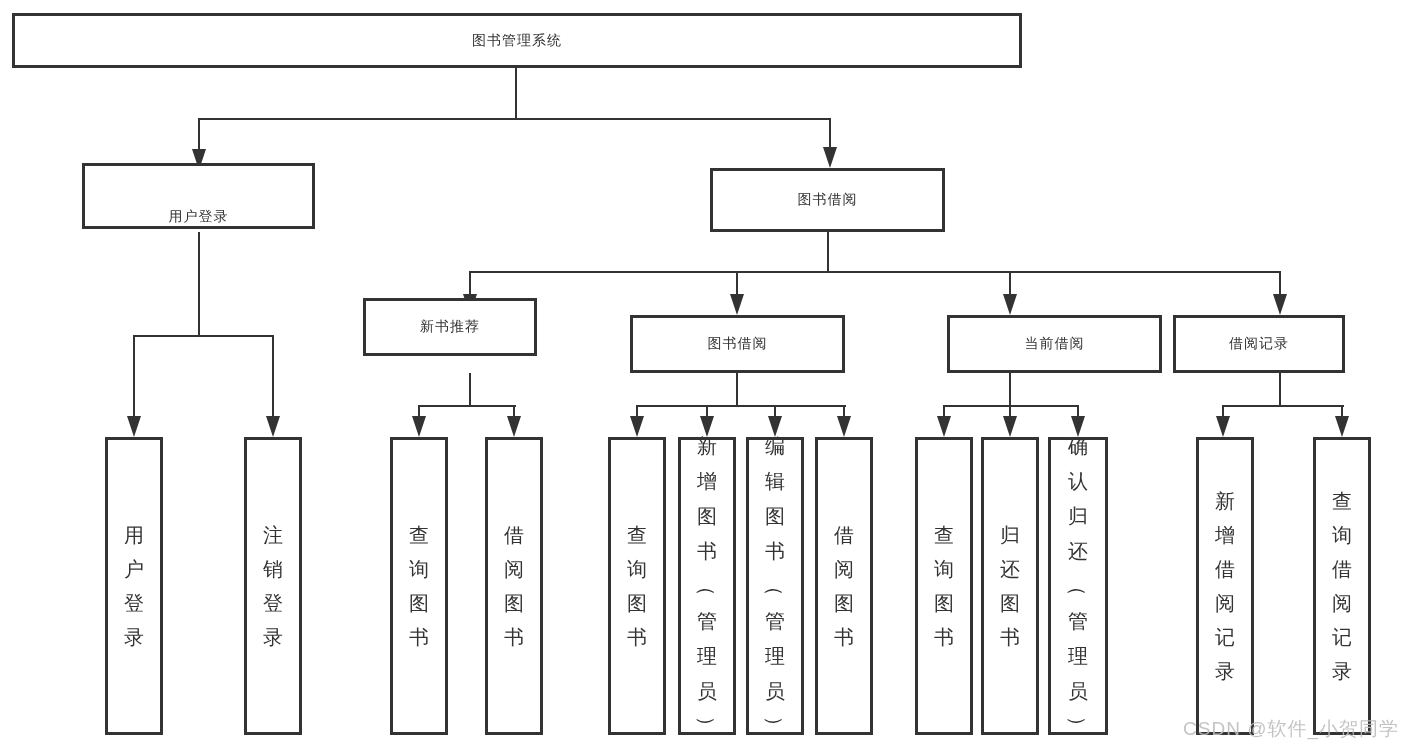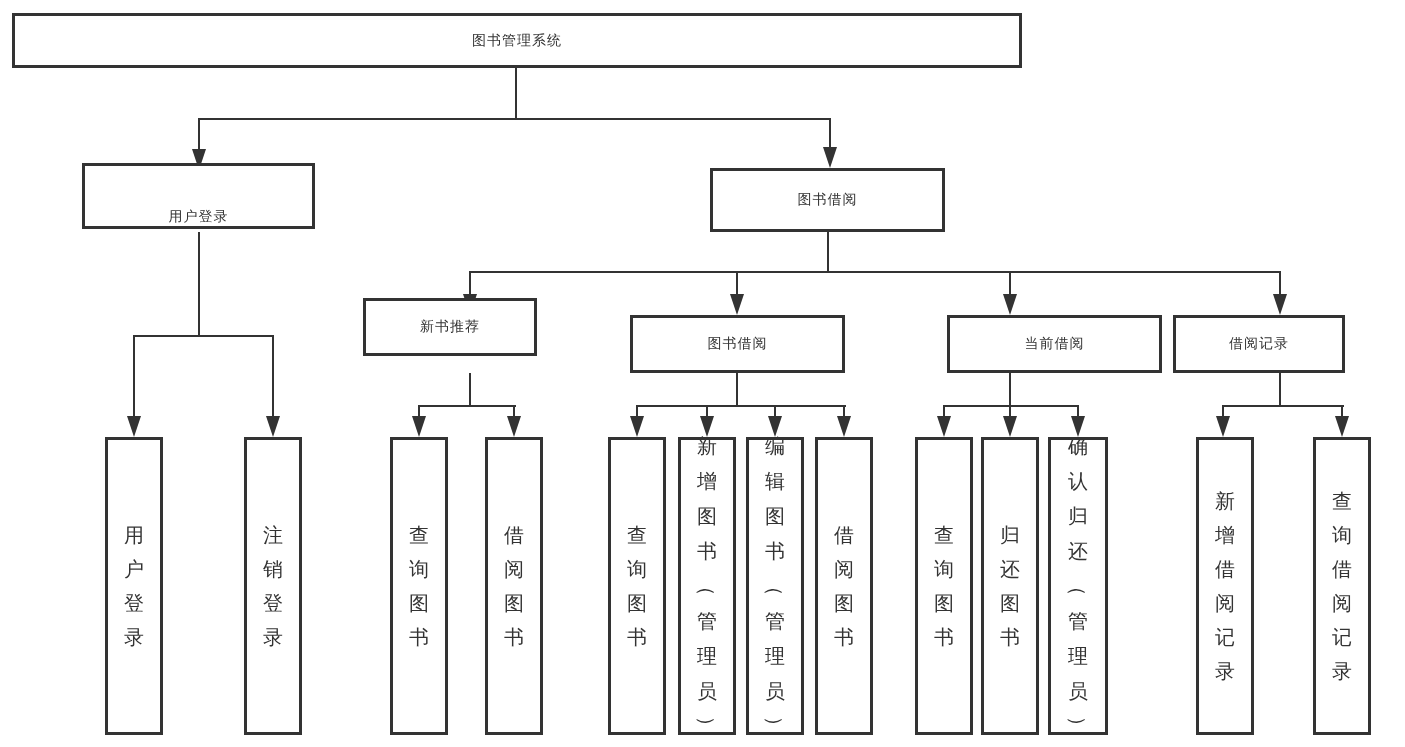--- a/index.html
+++ b/index.html
@@ -261,14 +261,15 @@
     <div class="vtext">
         <span>查</span>
         <span>询</span>
         <span>借</span>
         <span>阅</span>
         <span>记</span>
         <span>录</span>
       </div>
   </div>
 
+  <div class="watermark">CSDN @软件_小贺同学</div>
 
 </div>
 
 </body></html>

